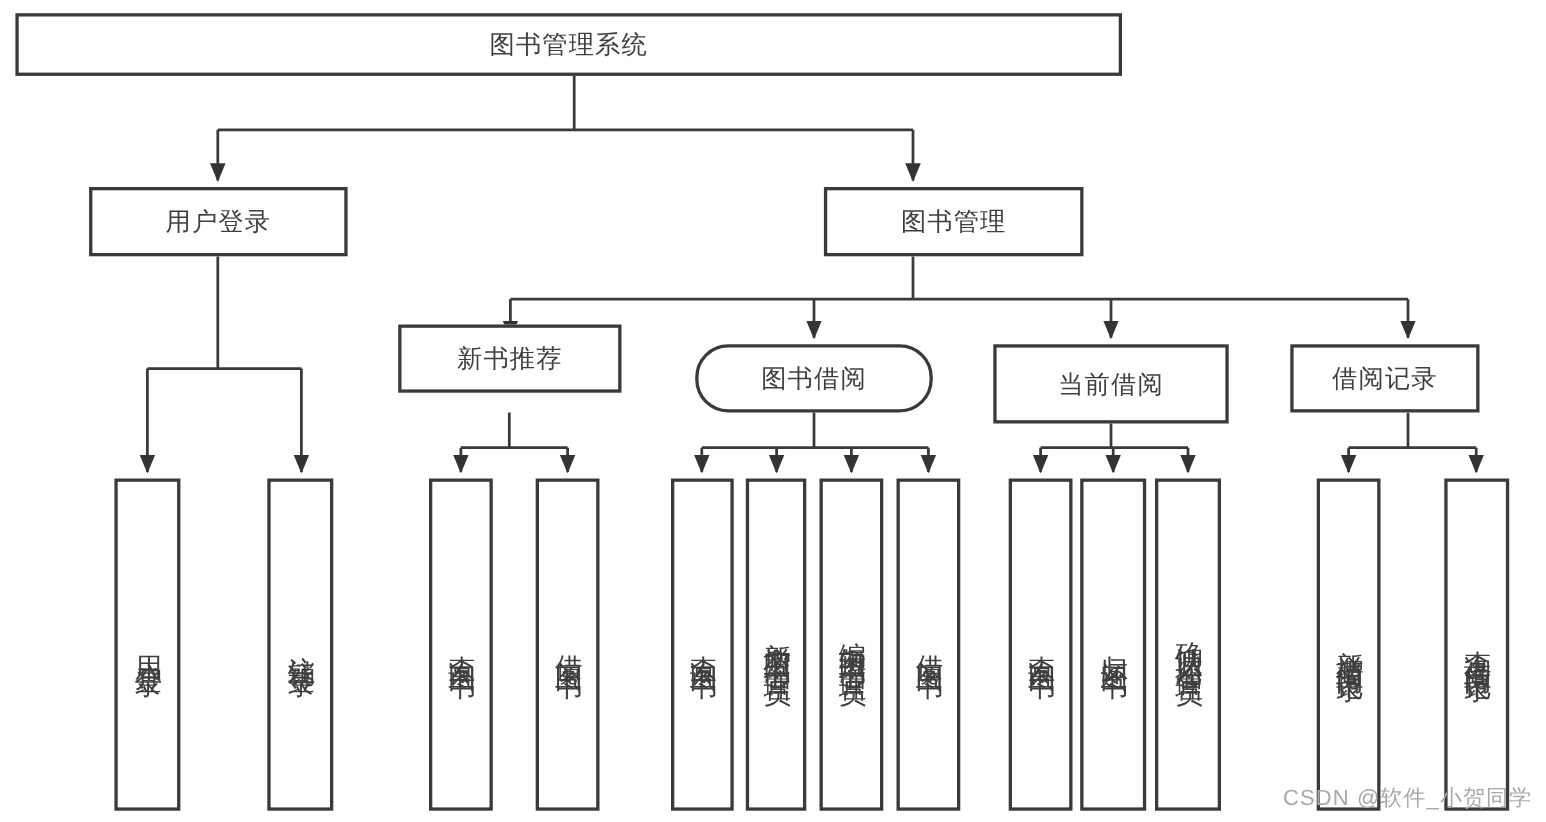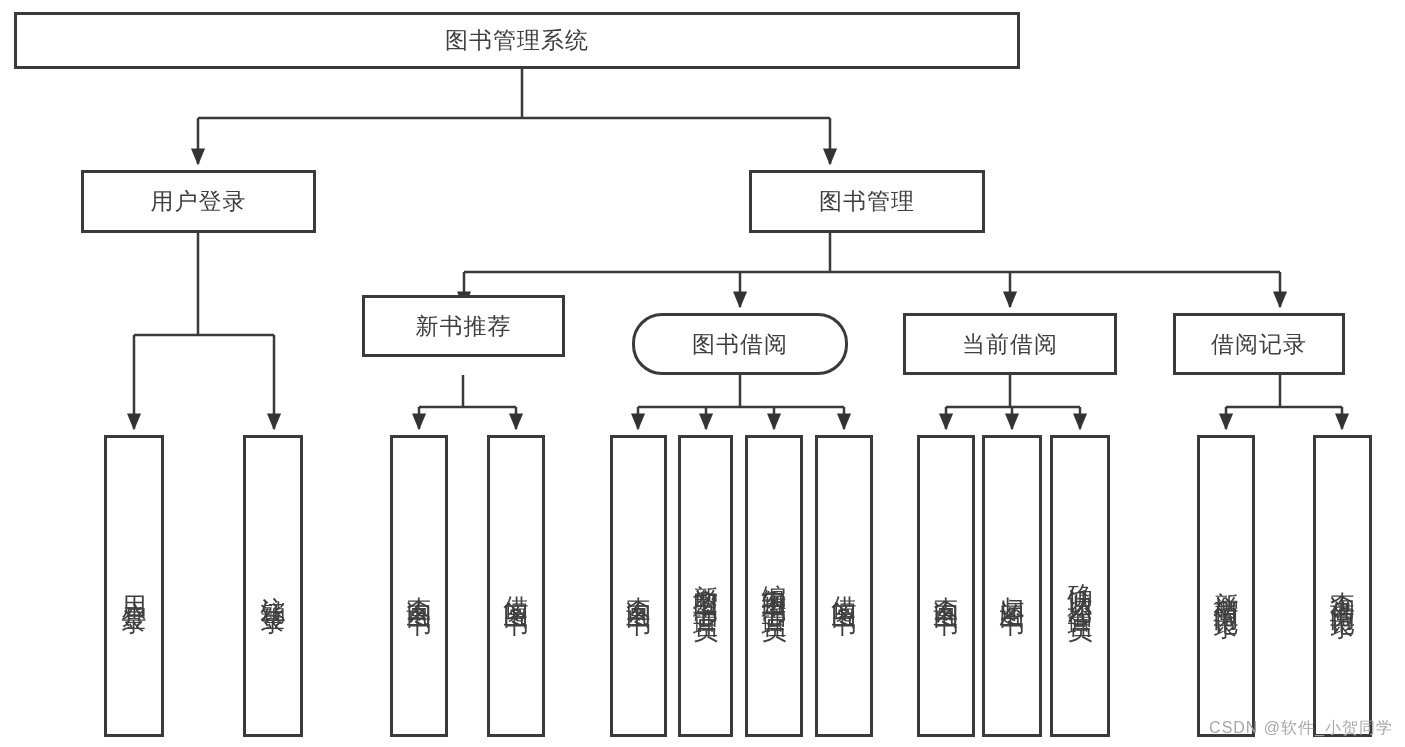--- a/index.html
+++ b/index.html
@@ -43,21 +43,21 @@
     writing-mode: vertical-rl;
     text-orientation: mixed;
     letter-spacing: 5px;
     line-height: 1;
     white-space: nowrap;
   }
   .watermark {
     position: absolute;
     right: 12px;
     bottom: 8px;
-    font-size: 16px;
+    font-size: 20px;
     color: #a8a8a8;
     letter-spacing: 1px;
   }
 </style>
 </head>
 <body>
 
 <div class="canvas">
 
   <svg class="connectors" width="1405" height="747" viewBox="0 0 1405 747" xmlns="http://www.w3.org/2000/svg">
@@ -110,21 +110,21 @@
     </g>
   </svg>
 
   <div class="node h" style="left:14px; top:12px; width:1006px; height:57px;">图书管理系统</div>
 
   <div class="node h" style="left:81px; top:170px; width:235px; height:63px;">用户登录</div>
   <div class="node h" style="left:712px; top:170px; width:236px; height:63px;margin-left:37px;">图书管理</div>
 
   <div class="node h" style="left:362px; top:295px; width:203px; height:62px;">新书推荐</div>
   <div class="node h" style="left:632px; top:313px; width:216px; height:62px;border-radius:30px;">图书借阅</div>
-  <div class="node h" style="left:903px; top:313px; width:214px; height:62px;">当前借阅</div>
+  <div class="node h" style="left:903px; top:313px; width:214px; height:72px;">当前借阅</div>
   <div class="node h" style="left:1173px; top:313px; width:172px; height:62px;">借阅记录</div>
 
   <div class="node leaf" style="left:104px; top:435px; width:60px; height:302px;">
     <span class="vtext">用户登录</span>
   </div>
   <div class="node leaf" style="left:243px; top:435px; width:60px; height:302px;">
     <span class="vtext">注销登录</span>
   </div>
 
   <div class="node leaf" style="left:390px; top:435px; width:58px; height:302px;">

